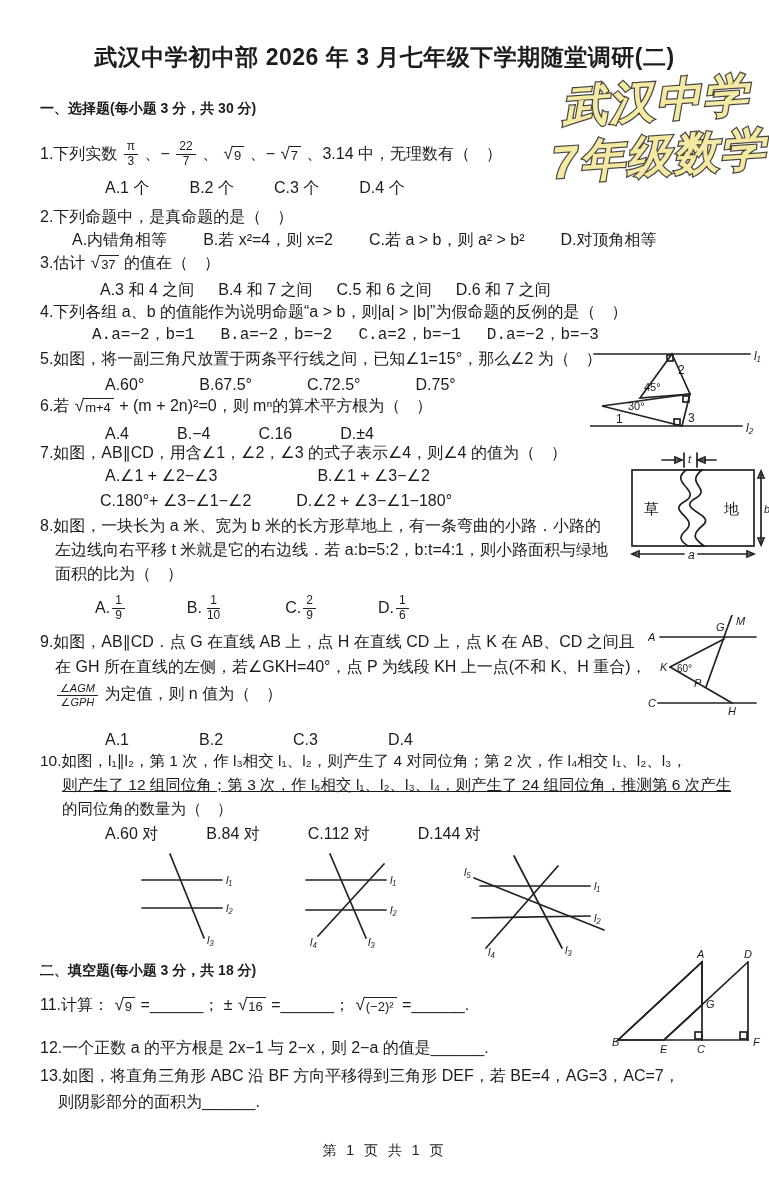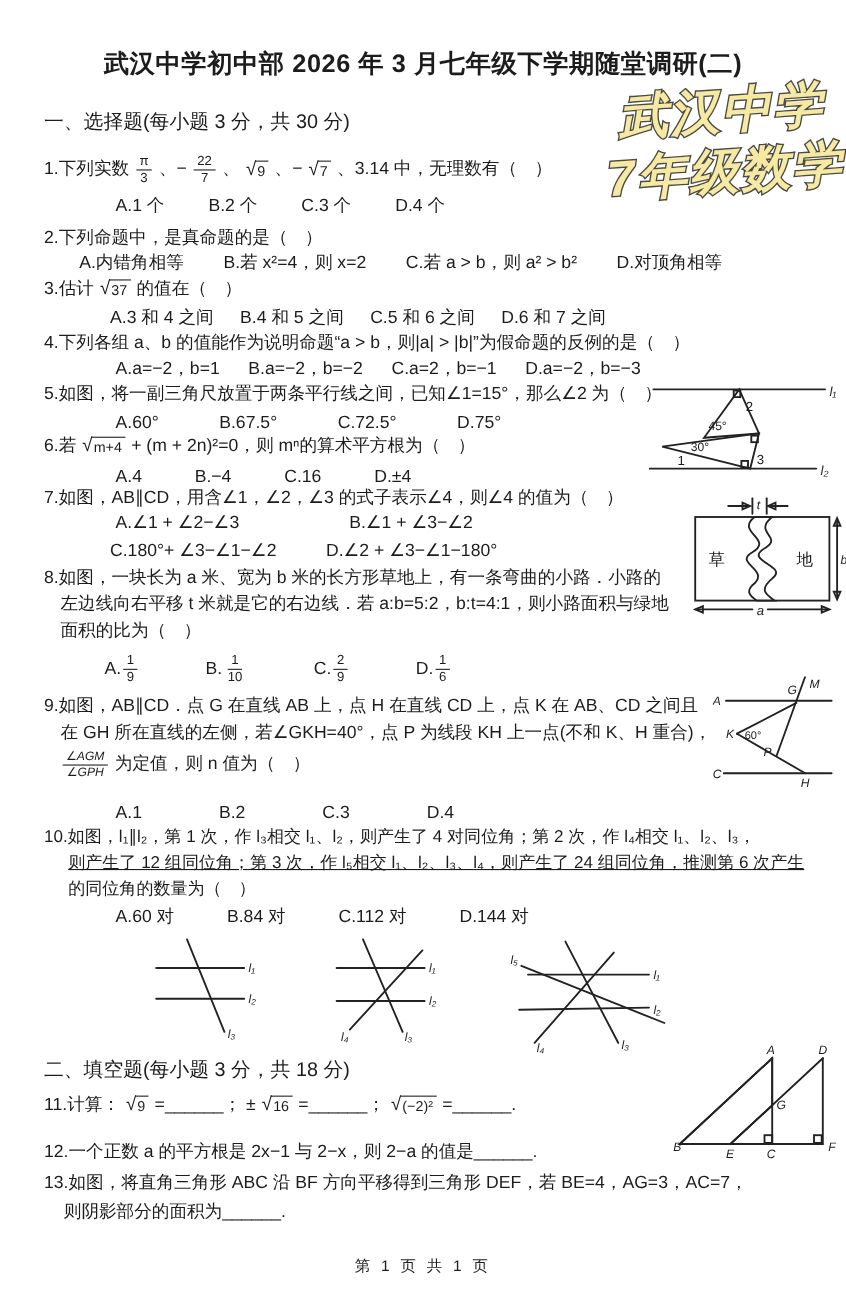--- a/index.html
+++ b/index.html
@@ -6,21 +6,21 @@
   body{
     width:769px;height:1180px;background:#ffffff;position:relative;
     font-family:"Liberation Sans","DejaVu Sans",sans-serif;color:#1c1c1c;
     overflow:hidden;
   }
   .blk{position:absolute;white-space:nowrap;font-size:16px;line-height:1.2;}
   .title{left:0;right:0;top:44px;text-align:center;font-size:23px;font-weight:bold;letter-spacing:.5px;}
   .wm{right:4px;top:74px;text-align:center;transform:rotate(-4deg);font-weight:900;font-style:italic;
       font-size:45px;line-height:1.22;color:#f6e9a4;-webkit-text-stroke:2.5px #4b4a42;paint-order:stroke fill;
       letter-spacing:2px;}
-  .sec{font-weight:normal;font-size:18px;}
+  .sec{font-weight:bold;font-size:14px;}
   .q{font-size:16px;}
   .opts span.opt{display:inline-block;}
   
   .fr{display:inline-flex;flex-direction:column;align-items:center;vertical-align:middle;
       font-size:12px;line-height:1.15;margin:0 2px;}
   .fr .n{padding:0 3px;border-bottom:1.3px solid #222;}
   .fr .d{padding:0 3px;}
   .fr.ang{font-size:11px;font-style:italic;}
   
   .sq{display:inline-flex;align-items:flex-start;vertical-align:middle;margin:0 1px;}
@@ -85,25 +85,25 @@
 
 <div class="blk q" style="left:40px;top:253px;">
   <span>3.估计</span>
   <span class="sq">
       <span class="sym">√</span>
       <span class="arg">37</span>
     </span>
   <span>的值在（　）</span>
 </div>
 <div class="blk q opts g24" style="left:100px;top:280px;">
-  <span class="opt">A.3 和 4 之间</span><span class="opt">B.4 和 5 之间</span><span class="opt">C.5 和 6 之间</span><span class="opt">D.6 和 7 之间</span>
+  <span class="opt">A.3 和 4 之间</span><span class="opt">B.4 和 7 之间</span><span class="opt">C.5 和 6 之间</span><span class="opt">D.6 和 7 之间</span>
 </div>
 
 <div class="blk q" style="left:40px;top:302px;">4.下列各组 a、b 的值能作为说明命题“a &gt; b，则|a| &gt; |b|”为假命题的反例的是（　）</div>
-<div class="blk q opts g26" style="left:105px;top:326px;">
+<div class="blk q opts g26" style="left:92px;top:326px;font-family:Liberation Mono, monospace;">
   <span class="opt">A.a=−2，b=1</span><span class="opt">B.a=−2，b=−2</span><span class="opt">C.a=2，b=−1</span><span class="opt">D.a=−2，b=−3</span>
 </div>
 
 <div class="blk q" style="left:40px;top:349px;">5.如图，将一副三角尺放置于两条平行线之间，已知∠1=15°，那么∠2 为（　）</div>
 <div class="blk q opts g55" style="left:105px;top:375px;">
   <span class="opt">A.60°</span><span class="opt">B.67.5°</span><span class="opt">C.72.5°</span><span class="opt">D.75°</span>
 </div>
 <div class="fig" style="left:590px;top:342px;width:176px;height:95px;">
   <svg width="176" height="95" viewBox="0 0 176 95">
     <line x1="4" y1="12" x2="160" y2="12"></line>

